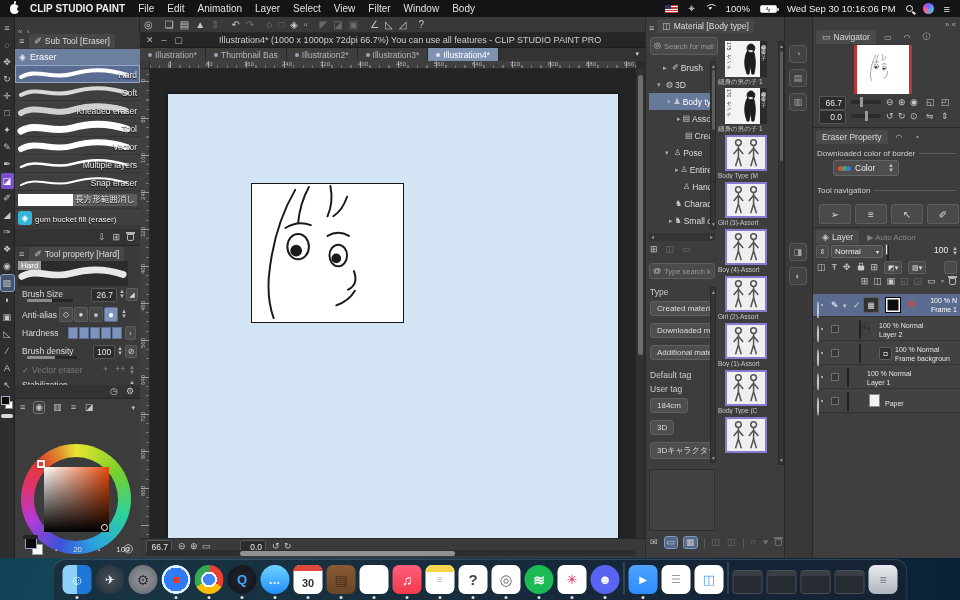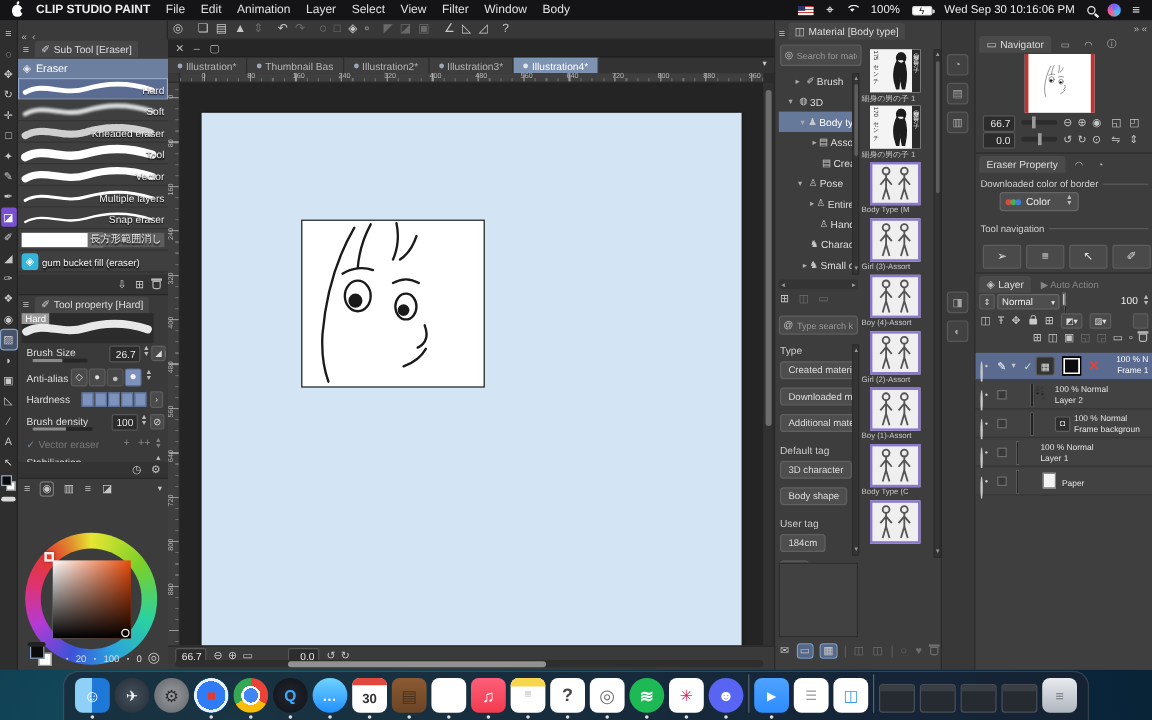--- a/index.html
+++ b/index.html
@@ -430,21 +430,21 @@
         <span class="ic" data-name="panel-more-icon" style="margin-left:auto;font-size:7px">▾</span>
       </div>
       <div id="wheel" data-name="hue-ring" style="left:6px;top:45px;width:110px;height:110px"></div>
       <span class="ringmark" data-name="hue-ring-marker" style="left:22px;top:61px"></span>
       <div id="svsq" data-name="saturation-value-square" style="left:29px;top:68px;width:65px;height:65px"></div>
       <span class="svmark" data-name="sv-marker" style="left:86px;top:125px"></span>
       <div class="ab" style="left:10px;top:138px;width:22px;height:20px" data-name="color-swatch-pair">
         <span class="ab" style="left:7px;top:7px;width:11px;height:11px;background:#fff;border:1px solid #999" data-name="sub-color-swatch"></span>
         <span class="ab" style="left:0;top:0;width:12px;height:12px;background:#0a0a0a;border:1px solid #8fa7cc" data-name="main-color-swatch"></span>
       </div>
-      <div class="ab" style="left:40px;top:146px;display:flex;align-items:center;gap:6px;color:#ddd;font-size:8px" data-name="hsv-values">
+      <div class="ab" style="left:40px;top:146px;display:flex;align-items:center;gap:16px;color:#ddd;font-size:8px" data-name="hsv-values">
         <span class="ic" data-name="hue-icon" style="font-size:6px">▪</span>
           <span data-name="hue-value">20</span>
         <span class="ic" data-name="saturation-icon" style="font-size:6px">▪</span>
           <span data-name="saturation-value">100</span>
         <span class="ic" data-name="value-icon" style="font-size:6px">▪</span>
           <span data-name="brightness-value">0</span>
       </div>
       <span class="ab ic" style="left:108px;top:143px;font-size:12px" data-name="color-mode-toggle-icon">◎</span>
       <div class="ab mini-pill" style="left:8px;top:132px;width:15px;background:#222" data-name="swatch-options-pill"></div>
     </div>
@@ -476,20 +476,21 @@
       <span class="ic cmdic on" style="font-size:10px" data-name="snap-to-grid-icon">◿</span>
       <span class="ic cmdic sep" style="font-size:10px" data-name="separator"></span>
       <span class="ic cmdic circ" style="font-size:10px" data-name="help-icon">?</span>
     </div>
 
   <div id="docwin" data-name="document-window">
     <div id="titlebar" data-name="document-titlebar">
       <span data-name="close-icon">✕</span>
       <span data-name="minimize-icon">–</span>
       <span data-name="maximize-icon">▢</span>
+      <span style="margin-left:28px;color:#cfcfcf" data-name="document-title">Illustration4* (1000 x 1000px 72dpi 66.7%)   You can use all features - CLIP STUDIO PAINT PRO</span>
     </div>
     <div id="tabbar" data-name="document-tabbar">
       <span style="display:flex">
 
       <span class="dtab" data-name="tab-illustration">
             <span class="dot"></span>
             <span>Illustration*</span>
           </span>
           <span class="dtab" data-name="tab-thumbnail">
             <span class="dot"></span>
@@ -648,21 +649,20 @@
       <span class="ic dim" data-name="edit-folder-icon">▭</span>
     </div>
     <div class="searchbox ab" style="left:3px;top:246px;width:66px;height:16px" data-name="tag-search-input">
       <span class="ic" data-name="at-icon" style="font-size:8px">@</span>
       <span style="overflow:hidden;white-space:nowrap">Type search k</span>
     </div>
     <div class="ab" style="left:2px;top:268px;width:64px;color:#ccc;font-size:8.5px" data-name="tag-section">
       <div data-name="type-label" style="margin:2px 0 4px 2px">Type</div>
       <div><span class="chip" data-name="tag-created-material">Created materi</span><span class="chip" data-name="tag-downloaded-material">Downloaded m</span><span class="chip" data-name="tag-additional-material">Additional mate</span></div>
       <div data-name="default-tag-label" style="margin:3px 0 4px 2px">Default tag</div>
-      <div><span class="chip" data-name="tag-3d-character">3D character</span><span class="chip" data-name="tag-body-shape">Body shape</span></div>
       <div data-name="user-tag-label" style="margin:3px 0 4px 2px">User tag</div>
       <div><span class="chip" data-name="tag-184cm">184cm</span><span class="chip" data-name="tag-3d">3D</span><span class="chip" data-name="tag-3d-character-jp">3Dキャラクター</span></div>
     </div>
     <div class="scrtrk" style="left:64px;top:270px;height:176px" data-name="tag-scrollbar">
       <span class="a" style="top:1px">▲</span>
         <span class="a" style="bottom:1px">▼</span>
     </div>
     <div class="ab" style="left:3px;top:452px;width:66px;height:62px;background:#414141;border:1px solid #2e2e2e" data-name="material-preview-box"></div>
     <div class="ab" style="left:72px;top:24px;width:60px;height:422px" data-name="material-thumbs">
 

